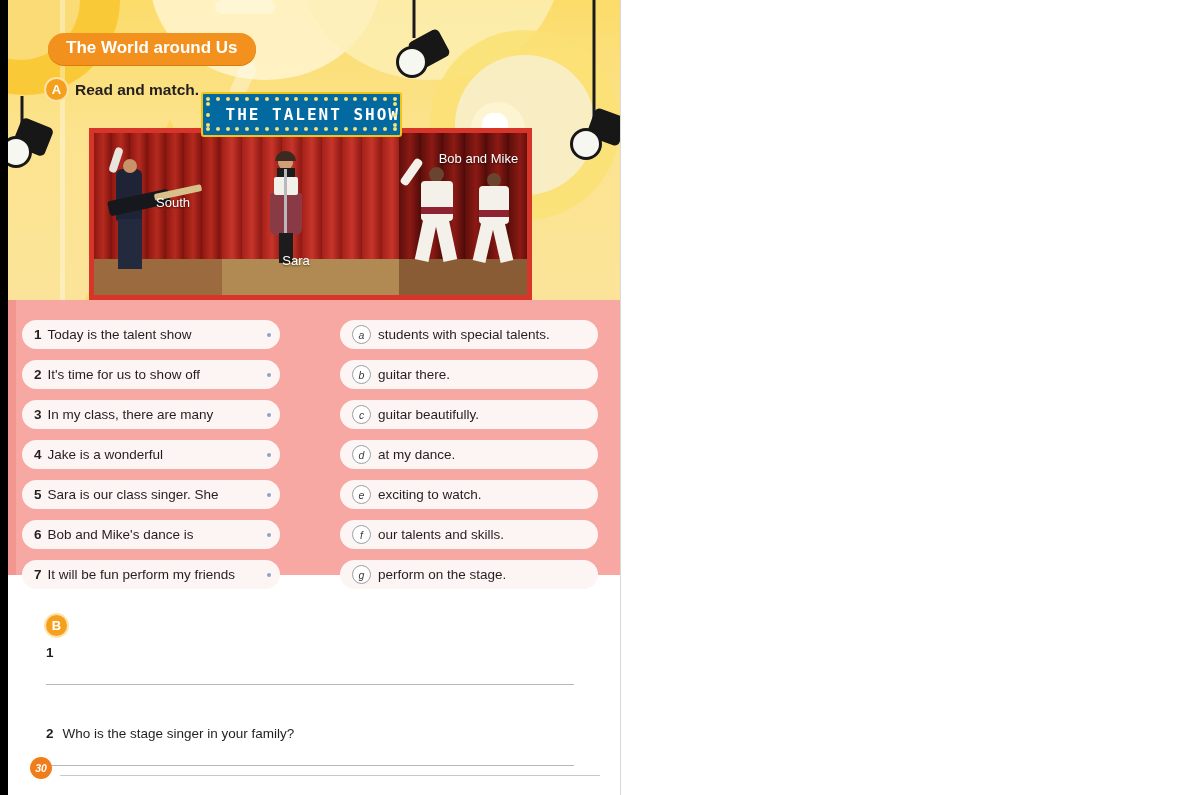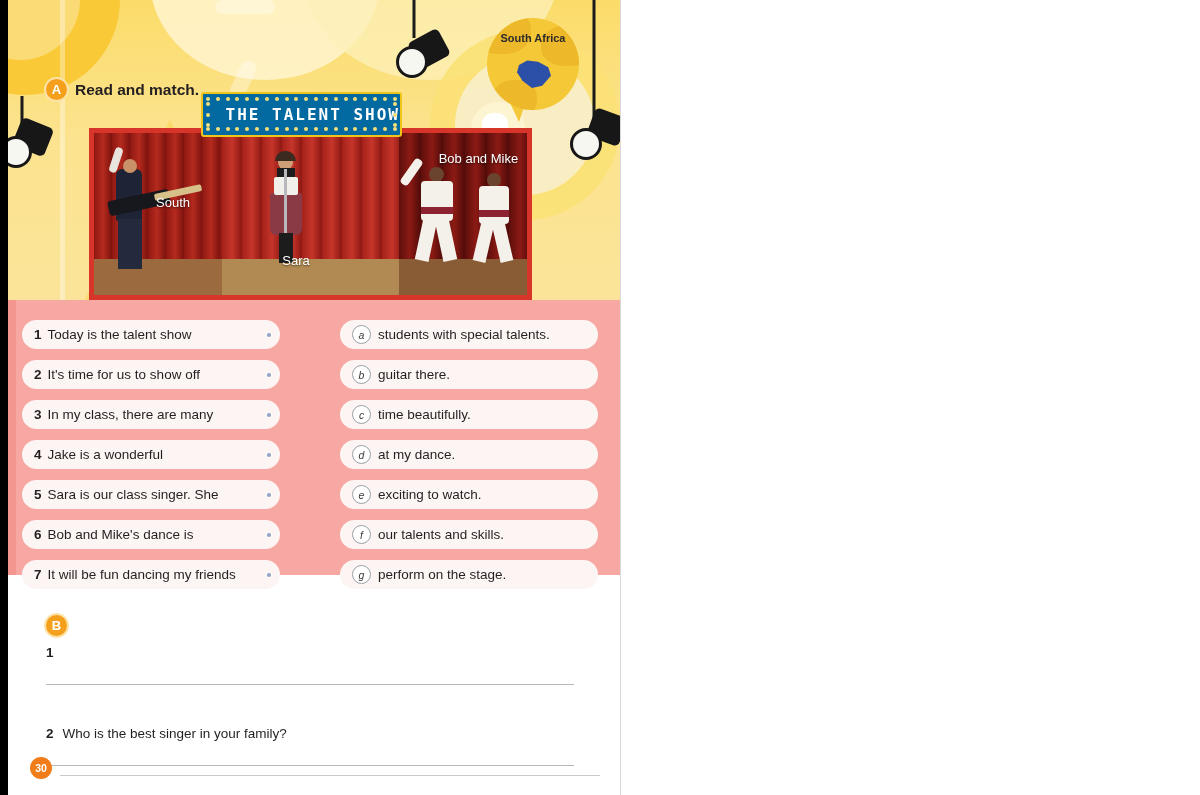--- a/index.html
+++ b/index.html
@@ -82,21 +82,21 @@
   .lt{display:inline-flex;align-items:center;justify-content:center;width:17px;height:17px;border-radius:50%;
      border:1px solid #9aa0a6;font-size:10.5px;font-style:italic;color:#3a3a3a;margin-right:7px;background:#fff;}
 
   .qblock{position:absolute;z-index:10;}
   .q-txt{display:flex;gap:9px;font-size:13.5px;color:#231f20;}
   .q-txt b{font-size:13.5px;}
   .wline{margin-top:24px;border-bottom:1px solid #b8b8b8;}
 
   .pagenum{position:absolute;width:22px;height:22px;border-radius:50%;background:#f07d1a;color:#fff;
      display:flex;align-items:center;justify-content:center;font-size:10.5px;font-weight:bold;z-index:30;}
-  .pn-l{left:30px;top:757px;}
+  .pn-l{left:30px;top:757px;font-style:italic;}
   .foot-rule{position:absolute;height:1px;background:#c9c9c9;}
 
   
   .right{position:relative;width:580px;height:795px;background:#fff;}
   .gutter{position:absolute;left:620px;top:0;width:1px;height:795px;background:#d8d8d8;z-index:25;}
 </style>
 </head>
 <body>
 
 <div class="page">
@@ -133,31 +133,22 @@
       <div class="lamp" style="left:22px;top:96px;">
         <div class="wire" style="height:30px;"></div>
         <div class="head" style="left:-6px;top:26px;transform:rotate(22deg);"></div>
         <div class="lens" style="left:-22px;top:40px;"></div>
       </div>
 
       <div class="mini-globe"></div>
       <div class="mini-land"></div>
       <div class="mini-dot"></div>
 
-      <div class="globe-wrap">
-        <div class="globe-tail"></div>
-        <div class="globe">
-          <div class="land" style="left:-16px;top:-10px;width:60px;height:46px;"></div>
-          <div class="land" style="left:54px;top:8px;width:52px;height:40px;"></div>
-          <div class="land" style="left:6px;top:62px;width:44px;height:38px;"></div>
-        </div>
-        <div class="sa-shape"></div>
-        <div class="globe-txt">South Africa</div>
-      </div>
-
+
+      <div class="title-pill">The World around Us</div>
 
       <div class="instr l-instr-a">
         <span class="badge badge-o">A</span>
         <span>Read and match.</span>
       </div>
 
       <div class="marquee">
         <div class="bulbs tp">
             <i class="bulb"></i>
             <i class="bulb"></i>
@@ -286,36 +277,36 @@
               <span class="txt">Sara is our class singer. She</span>
               <i class="dot"></i>
             </div>
           <div class="mrow">
               <span class="num">6</span>
               <span class="txt">Bob and Mike's dance is</span>
               <i class="dot"></i>
             </div>
           <div class="mrow">
               <span class="num">7</span>
-              <span class="txt">It will be fun dancing my friends</span>
+              <span class="txt">It will be fun perform my friends</span>
               <i class="dot"></i>
             </div>
         </div>
         <div class="col">
           <div class="mrow">
               <span class="lt">a</span>
               <span class="txt">students with special talents.</span>
             </div>
           <div class="mrow">
               <span class="lt">b</span>
               <span class="txt">guitar there.</span>
             </div>
           <div class="mrow">
               <span class="lt">c</span>
-              <span class="txt">time beautifully.</span>
+              <span class="txt">guitar beautifully.</span>
             </div>
           <div class="mrow">
               <span class="lt">d</span>
               <span class="txt">at my dance.</span>
             </div>
           <div class="mrow">
               <span class="lt">e</span>
               <span class="txt">exciting to watch.</span>
             </div>
           <div class="mrow">
@@ -336,21 +327,21 @@
 
     <div class="qblock" style="left:46px;top:645px;width:528px;">
       <div class="q-txt">
           <b>1</b>
         </div>
       <div class="wline"></div>
     </div>
     <div class="qblock" style="left:46px;top:726px;width:528px;">
       <div class="q-txt">
           <b>2</b>
-        <span>Who is the best singer in your family?</span>
+        <span>Who is the stage singer in your family?</span>
         </div>
       <div class="wline"></div>
     </div>
 
     <div class="foot-rule" style="left:60px;top:775px;width:540px;"></div>
     <div class="pagenum pn-l">30</div>
   </div>
 
   <div class="right">
     

